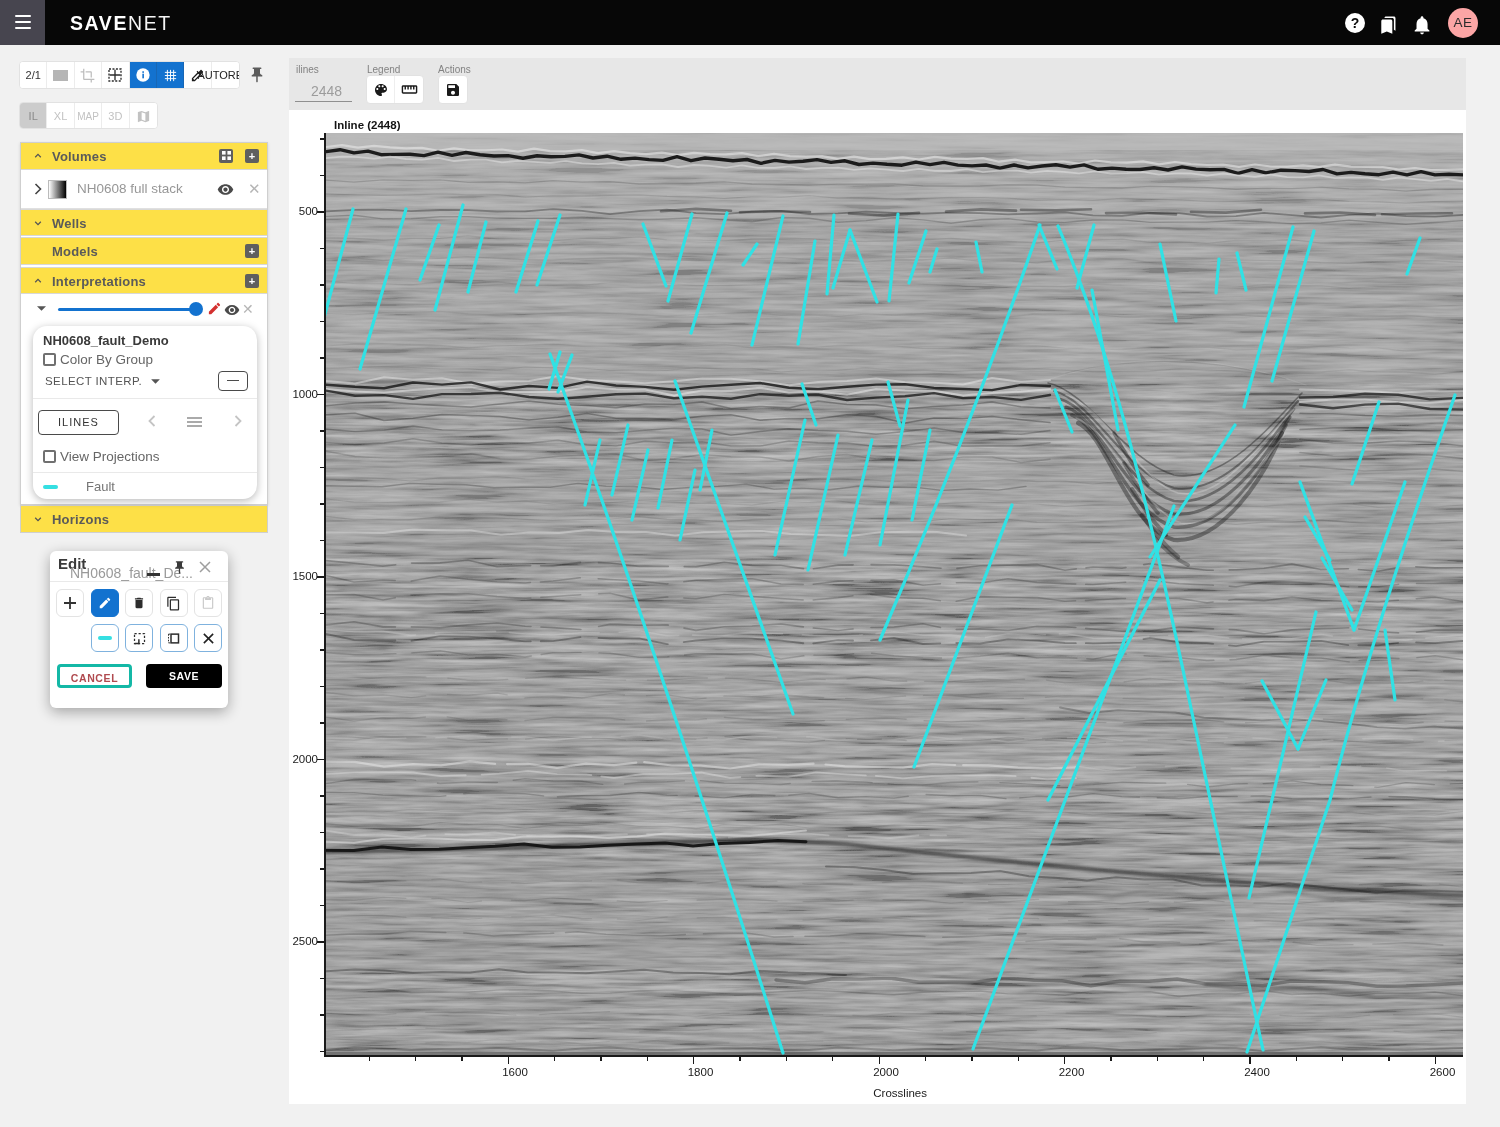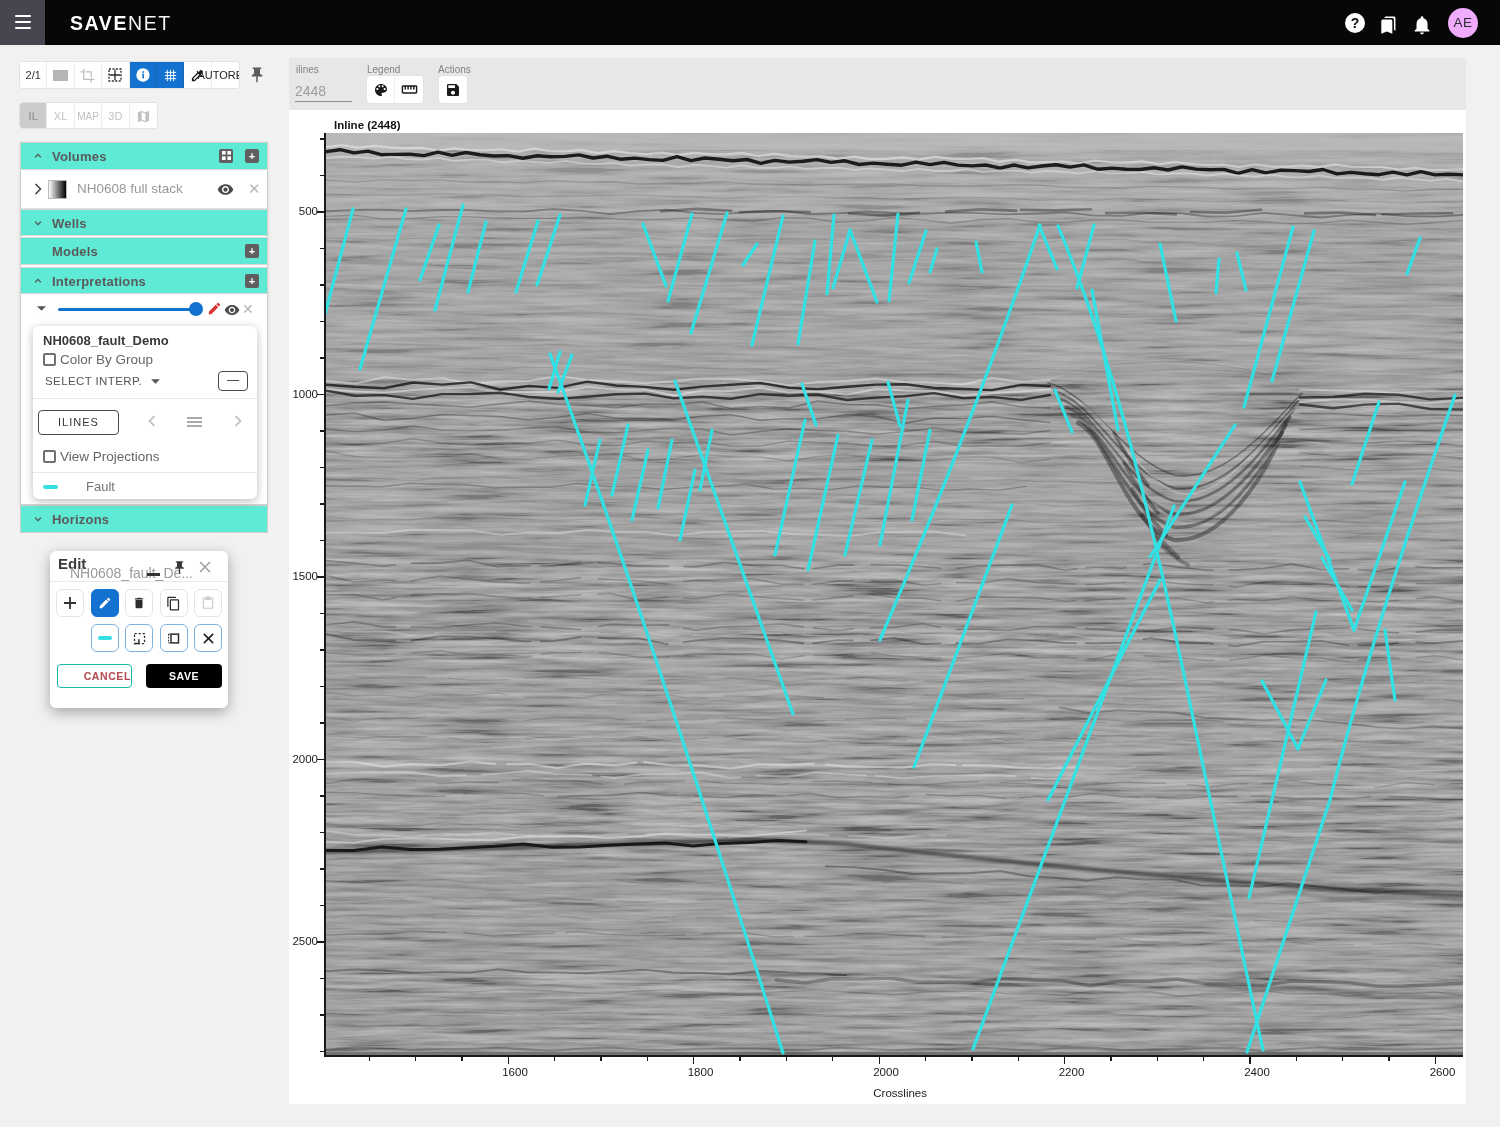--- a/index.html
+++ b/index.html
@@ -6,41 +6,41 @@
 font-family:"Liberation Sans",sans-serif;-webkit-font-smoothing:antialiased}
 .abs{position:absolute}
 
 #hdr{position:absolute;left:0;top:0;width:1500px;height:45px;background:#070707}
 #burger{position:absolute;left:0;top:0;width:45px;height:45px;background:#47454f}
 #burger i{position:absolute;left:15px;width:16px;height:2px;background:#fff;border-radius:1px}
 #logo{position:absolute;left:70px;top:12px;font-size:19.5px;color:#fff;letter-spacing:1.6px}
 #logo b{font-weight:700}#logo span{font-weight:400;opacity:.96}
 .hic{position:absolute;top:8px}
 #avatar{position:absolute;left:1448px;top:8px;width:30px;height:30px;border-radius:50%;
-background:#f0abfc;color:#2c2c2c;font-size:13.5px;text-align:center;line-height:30px;letter-spacing:.5px}
+background:#fca5a5;color:#2c2c2c;font-size:13.5px;text-align:center;line-height:30px;letter-spacing:.5px}
 
 .tbar{position:absolute;display:flex;background:#fff;border:1px solid #e2e2e2;border-radius:4px;overflow:hidden}
 .tcell{width:27.4px;height:26px;display:flex;align-items:center;justify-content:center;
 border-right:1px solid #ececec;font-size:11px;color:#333;background:#fff}
 .tcell:last-child{border-right:none}
 .tcell.blue{background:#1372cf;border-right:1px solid #1867b5}
 .tcell.act{background:#cccccc;color:#8a8a8a}
 .tcell.dis{color:#c2c2c2}
 
 #panel{position:absolute;left:20px;top:142px;width:248px;background:#fff;
 border:1px solid #cfcfcf;box-shadow:0 1px 3px rgba(0,0,0,.12)}
-.ph{position:relative;height:27px;background:#5eead4;border-bottom:1px solid #d8d8d8;border-top:1px solid #d8d8d8}
+.ph{position:relative;height:27px;background:#fde047;border-bottom:1px solid #d8d8d8;border-top:1px solid #d8d8d8}
 .ph:first-child{border-top:none}
 .ph .cap{position:absolute;left:31px;top:6px;font-size:13px;color:#5a5a5a;font-weight:700;letter-spacing:.2px}
 .chev{position:absolute;left:13px;top:9px;width:8px;height:8px;color:#555}
 .sqic{position:absolute;top:6px;width:14px;height:14px;background:#5f5f5f;border-radius:2px;color:#fff;
 text-align:center;line-height:14px;font-size:11px;font-weight:700}
 .vitem{position:relative;height:39px;background:#fff;border-bottom:1px solid #e0e0e0}
 
-#fcard{position:absolute;left:12px;top:183px;width:224px;height:173px;background:#fff;border-radius:6px;
+#fcard{position:absolute;left:12px;top:183px;width:224px;height:173px;background:#fff;border-radius:14px;
 box-shadow:0 2px 8px rgba(0,0,0,.28);z-index:3}
 .cbx{position:absolute;width:13px;height:13px;border:2px solid #707070;border-radius:2px;background:#fff}
 .hr{position:absolute;left:0;width:224px;height:1px;background:#e9e9e9}
 
 #edlg{position:absolute;left:50px;top:551px;width:178px;height:157px;background:#fff;border-radius:6px;
 box-shadow:0 4px 14px rgba(0,0,0,.32);z-index:5}
 .ebtn{position:absolute;width:28px;height:28px;border:1px solid #e3e3e3;border-radius:6px;background:#fff;
 display:flex;align-items:center;justify-content:center}
 .ebtn.blue2{border:1px solid #7fb2de}
 
@@ -282,29 +282,29 @@
           <rect x="8" y="5" width="12" height="14" stroke-width="2.4"></rect>
           <path d="M4 5v14M4 19h3M4 5h3" stroke-width="1.6" stroke-dasharray="2.5 2"></path>
         </g>
       </svg>
     </div>
  <div class="ebtn blue2" style="left:144px;top:73px">
       <svg width="13" height="13" viewBox="0 0 14 14">
         <path d="M2 2l10 10M12 2L2 12" stroke="#222" stroke-width="1.7"></path>
       </svg>
     </div>
- <div class="abs" style="left:7px;top:113px;width:75px;height:24px;border:1px solid #14b8a6;border-radius:4px;
-      text-align:right;line-height:22px;font-size:10.5px;font-weight:700;letter-spacing:.6px;color:#b04a4f">CANCEL</div>
+ <div class="abs" style="left:7px;top:113px;width:75px;height:24px;border:3px solid #14b8a6;border-radius:4px;
+      text-align:center;line-height:22px;font-size:10.5px;font-weight:700;letter-spacing:.6px;color:#b04a4f">CANCEL</div>
  <div class="abs" style="left:96px;top:113px;width:76px;height:24px;background:#000000;border-radius:4px;
       text-align:center;line-height:24px;font-size:10.5px;font-weight:700;letter-spacing:.6px;color:#fff">SAVE</div>
 </div>
 
 <div id="strip">
  <div class="lbl10" style="position:absolute;left:7px;top:6px">ilines</div>
- <div style="position:absolute;left:6px;top:25px;font-size:14px;color:#9c9c9c">2448</div>
+ <div style="position:absolute;left:22px;top:25px;font-size:14px;color:#9c9c9c">2448</div>
  <div style="position:absolute;left:6px;top:43px;width:57px;height:1px;background:#8f8f8f"></div>
  <div class="lbl10" style="position:absolute;left:78px;top:6px">Legend</div>
  <div class="wbtn" style="left:77px;top:17px">
   <div class="wcell">
         <svg width="16" height="16" viewBox="0 0 24 24">
           <path fill="#1a1a1a" d="M12 3c-4.97 0-9 4.03-9 9s4.03 9 9 9c.83 0 1.5-.67 1.5-1.5 0-.39-.15-.74-.39-1.01-.23-.26-.38-.61-.38-.99 0-.83.67-1.5 1.5-1.5H16c2.76 0 5-2.24 5-5 0-4.42-4.03-8-9-8zm-5.5 9c-.83 0-1.5-.67-1.5-1.5S5.67 9 6.5 9 8 9.67 8 10.5 7.33 12 6.5 12zm3-4C8.67 8 8 7.33 8 6.5S8.67 5 9.5 5s1.5.67 1.5 1.5S10.33 8 9.5 8zm5 0c-.83 0-1.5-.67-1.5-1.5S13.67 5 14.5 5s1.5.67 1.5 1.5S15.33 8 14.5 8zm3 4c-.83 0-1.5-.67-1.5-1.5S16.67 9 17.5 9s1.5.67 1.5 1.5-.67 1.5-1.5 1.5z"></path>
         </svg>
       </div>
   <div class="wcell">
         <svg width="17" height="17" viewBox="0 0 24 24">

